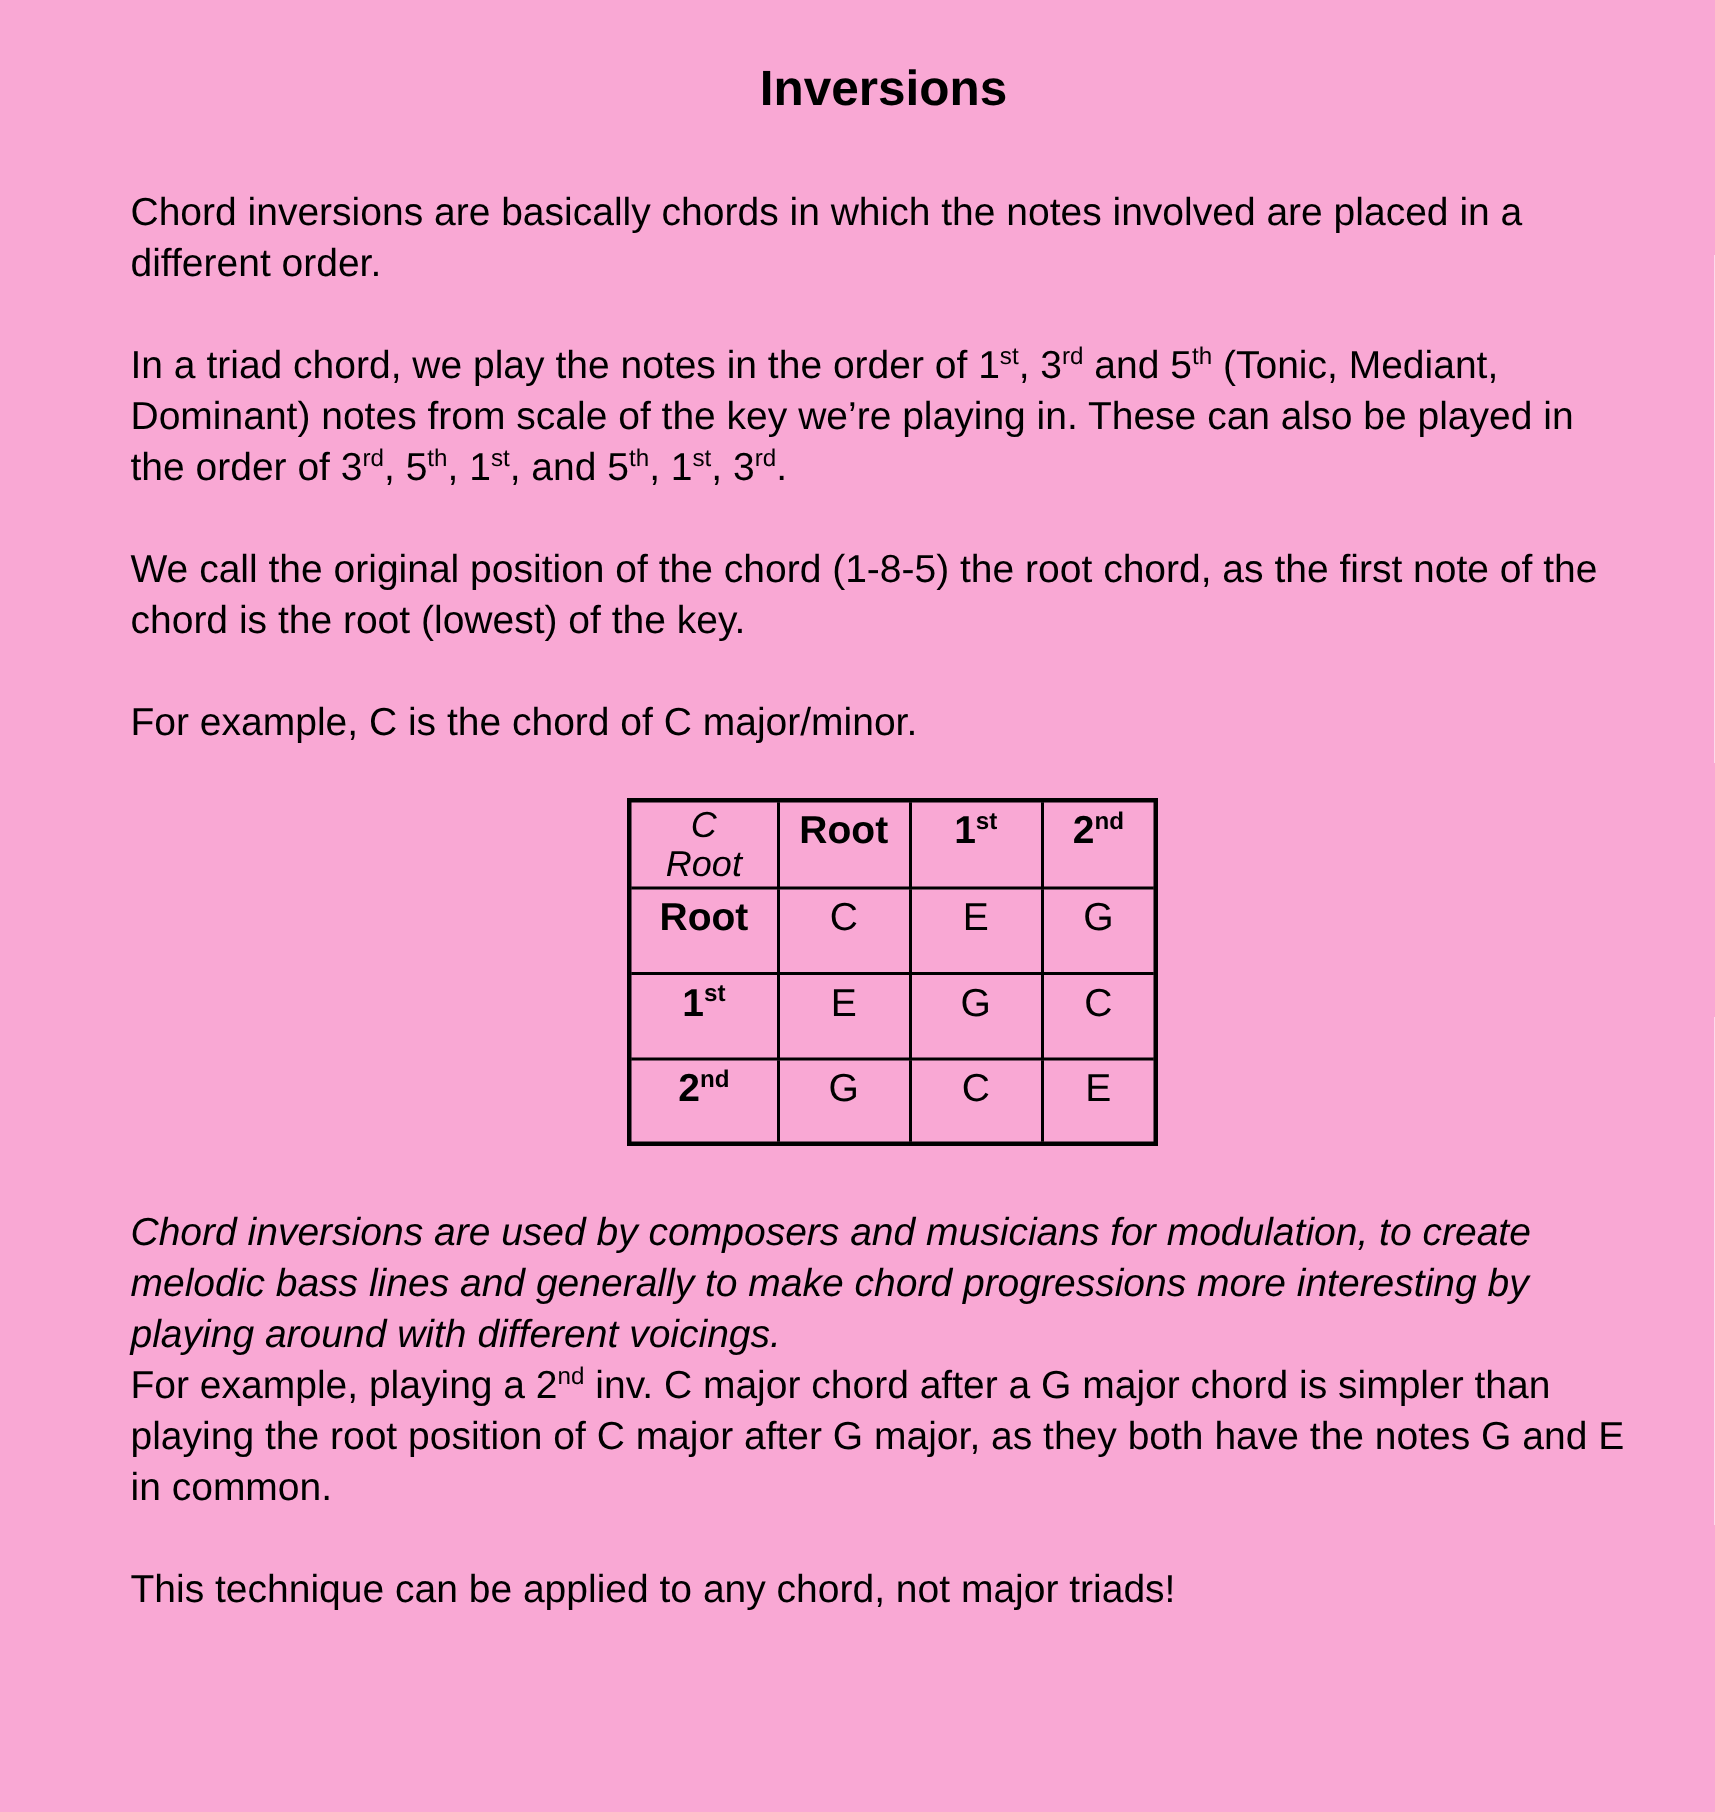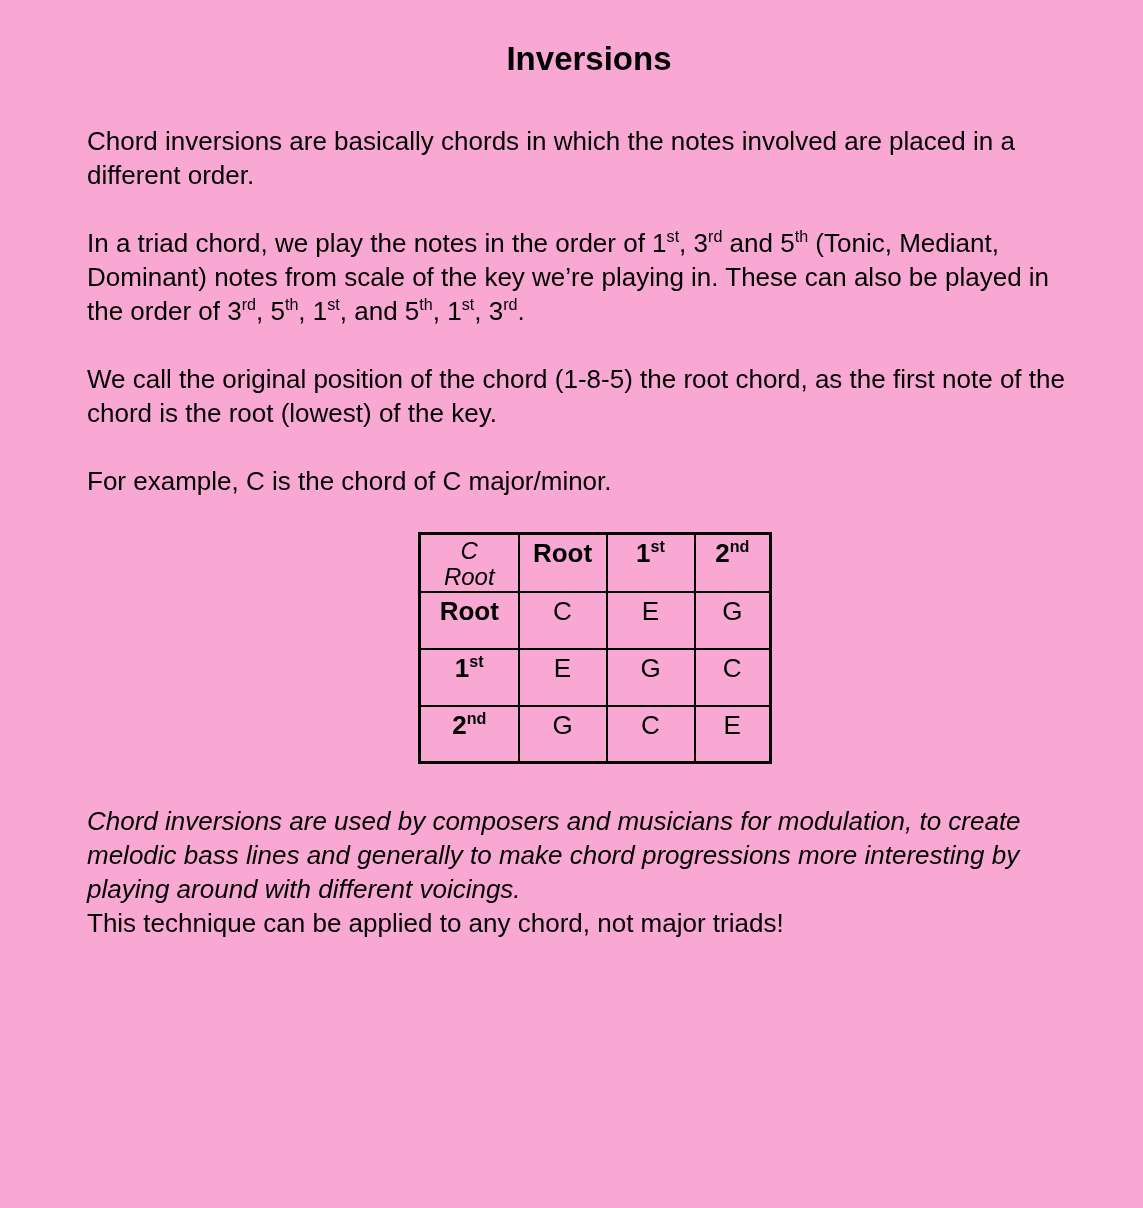--- a/index.html
+++ b/index.html
@@ -118,16 +118,17 @@
         <td class="c0 head"><span>2</span><sup>nd</sup></td>
         <td class="c1">G</td>
         <td class="c2">C</td>
         <td class="c3">E</td>
       </tr>
     </tbody>
       </table>
   </div>
 
   <p class="para tight"><span>Chord inversions are used by composers and musicians for modulation, to create melodic bass lines and generally to make chord progressions more interesting by playing around with different voicings.</span></p>
+  <p class="para"><span>For example, playing a 2</span><sup>nd</sup><span> inv. C major chord after a G major chord is simpler than playing the root position of C major after G major, as they both have the notes G and E in common.</span></p>
 
   <p class="para"><span>This technique can be applied to any chord, not major triads!</span></p>
 
 </div>
 
 </body></html>

